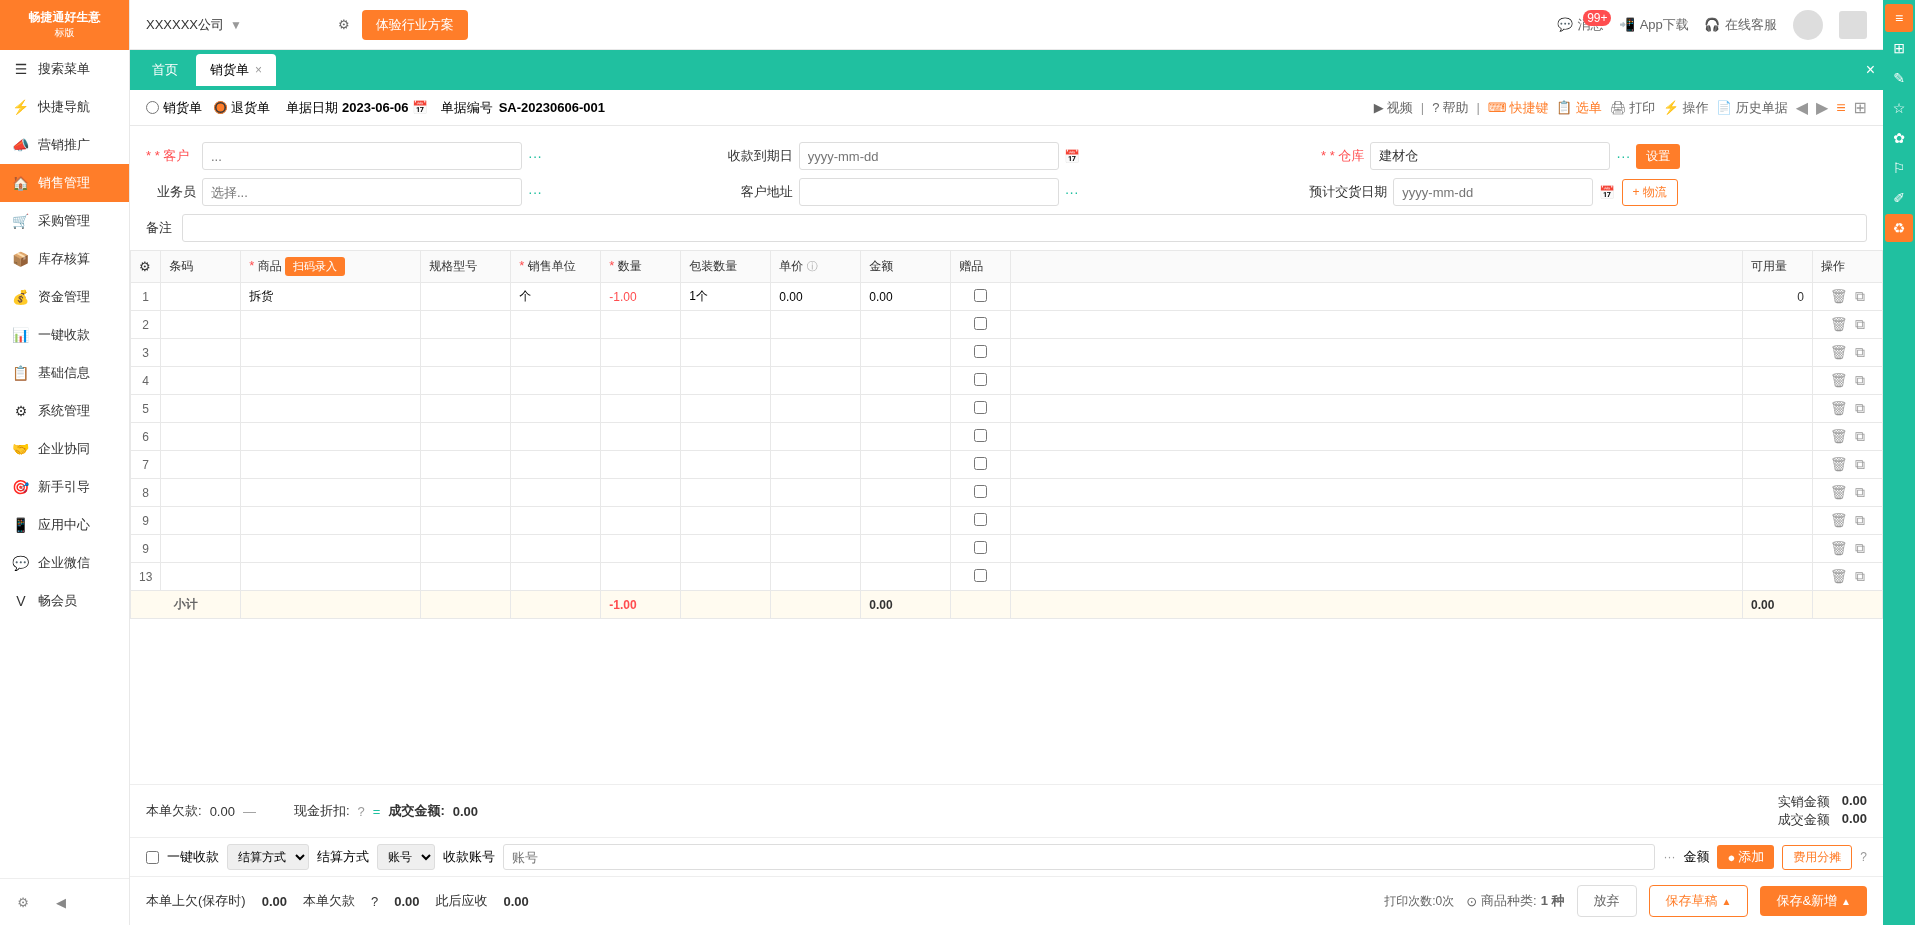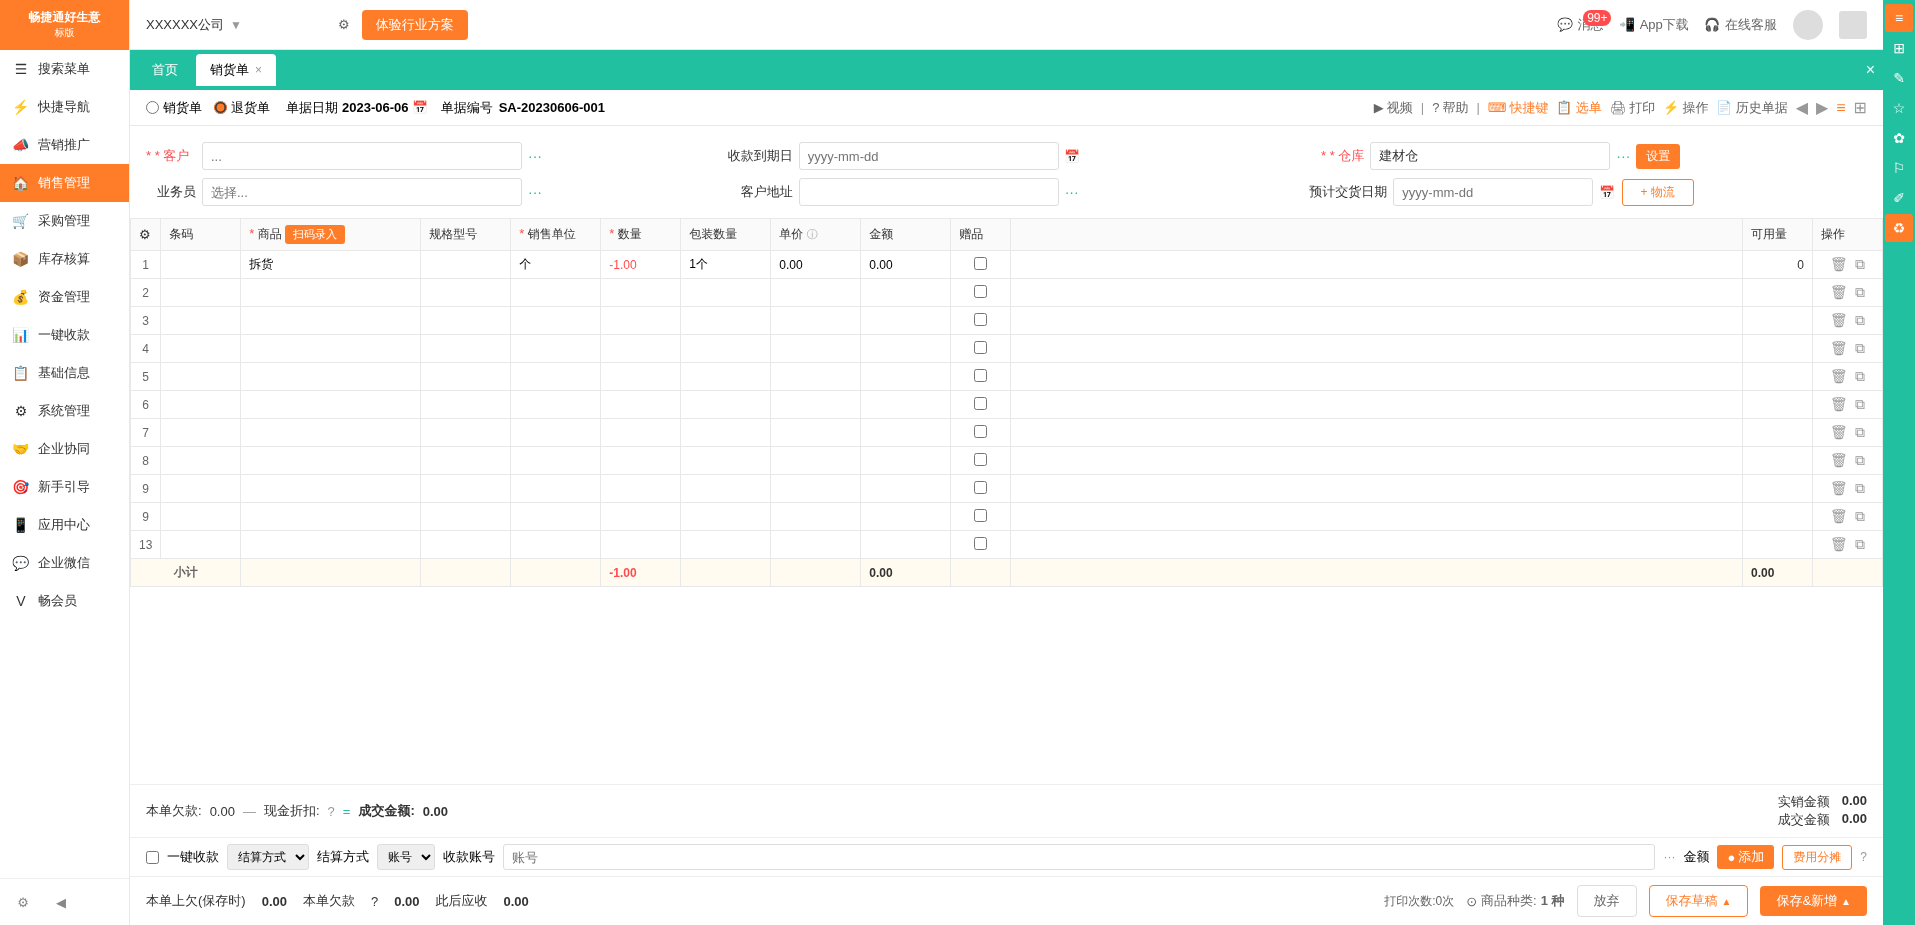--- a/index.html
+++ b/index.html
@@ -46,40 +46,40 @@
     .header-left { display: flex; align-items: center; gap: 16px; }
     .radio-group { display: flex; align-items: center; gap: 12px; }
     .radio-item { display: flex; align-items: center; gap: 4px; cursor: pointer; }
     .radio-item input { accent-color: #ff7d29; }
     .doc-info { display: flex; align-items: center; gap: 12px; }
     .doc-date { display: flex; align-items: center; gap: 4px; }
     .header-right { display: flex; align-items: center; gap: 8px; }
     .hdr-btn { display: flex; align-items: center; gap: 3px; cursor: pointer; color: #666; font-size: 12px; }
     .hdr-btn-orange { color: #ff7d29; }
     .settings-btn { background: #ff7d29; color: #fff; border: none; padding: 4px 10px; border-radius: 3px; cursor: pointer; font-size: 12px; display: flex; align-items: center; gap: 3px; }
-    .flow-btn { background: #fff; color: #ff7d29; border: 1px solid #ff7d29; padding: 4px 18px; border-radius: 3px; cursor: pointer; font-size: 12px; display: flex; align-items: center; gap: 3px; }
+    .flow-btn { background: #fff; color: #ff7d29; border: 1px solid #ff7d29; padding: 4px 10px; border-radius: 3px; cursor: pointer; font-size: 12px; display: flex; align-items: center; gap: 3px; }
     .form-section { background: #fff; padding: 8px 16px; }
 
     
     .table-container { flex: 1; overflow: auto; background: #fff; margin: 0; }
     table { width: 100%; border-collapse: collapse; }
     table th { background: #fafafa; border: 1px solid #e8e8e8; padding: 6px 8px; text-align: left; font-weight: normal; color: #333; white-space: nowrap; font-size: 12px; }
     table td { border: 1px solid #e8e8e8; padding: 5px 8px; color: #333; font-size: 12px; }
     .scan-btn { background: #ff7d29; color: #fff; border: none; padding: 2px 8px; border-radius: 3px; cursor: pointer; font-size: 11px; }
     .col-num { color: #666; text-align: center; width: 30px; }
     .col-qty-red { color: #ff4d4f; }
     .action-icon { color: #999; cursor: pointer; font-size: 14px; }
     .subtotal-row td { background: #fffbf0; font-weight: bold; }
     .checkbox-cell { text-align: center; }
 
     
     .summary-bar { background: #fff; padding: 8px 16px; border-top: 1px solid #eee; display: flex; align-items: center; gap: 8px; }
     .summary-bar .amount { font-size: 13px; color: #333; }
     .summary-bar .dash { color: #999; }
-    .summary-bar .discount { font-size: 13px; color: #333; }
+    .summary-bar .discount { font-size: 13px; color: #333; margin-left: 30px; }
     .summary-bar .equals { color: #20c0a0; }
     .summary-bar .total { font-size: 13px; color: #333; font-weight: bold; }
     .help-icon { color: #999; cursor: pointer; }
     .realtime-box { margin-left: auto; text-align: right; font-size: 13px; color: #333; }
     .realtime-box div { display: flex; gap: 12px; justify-content: flex-end; }
 
     
     .payment-bar { background: #fff; padding: 6px 16px; border-top: 1px solid #eee; display: flex; align-items: center; gap: 8px; }
     .checkbox-small { accent-color: #ff7d29; }
     .payment-select { border: 1px solid #ddd; border-radius: 3px; padding: 3px 6px; font-size: 12px; height: 26px; }
@@ -318,20 +318,24 @@
           <span class="form-input-dots">···</span>
           <button class="settings-btn">设置</button>
         </div>
         <div style="display:flex;align-items:center;gap:6px;">
           <label style="color:#333;min-width:75px;text-align:right;">预计交货日期</label>
           <input class="form-input" style="flex: 1 1 0%; max-width: 200px;" placeholder="yyyy-mm-dd">
           <span style="color:#20c0a0;cursor:pointer;">📅</span>
           <button class="flow-btn">+ 物流</button>
         </div>
       </div>
+    </div>
+    <div style="display:flex;align-items:center;gap:6px;padding-top:4px;">
+      <label style="color:#333;min-width:30px;">备注</label>
+      <input class="form-input" style="flex: 1 1 0%;" placeholder="">
     </div>
   </div>
 
   <div class="table-container">
     <table>
       <thead>
         <tr>
           <th style="width:30px;"><span>⚙</span></th>
           <th style="width:80px;">条码</th>
           <th style="width:180px;">

